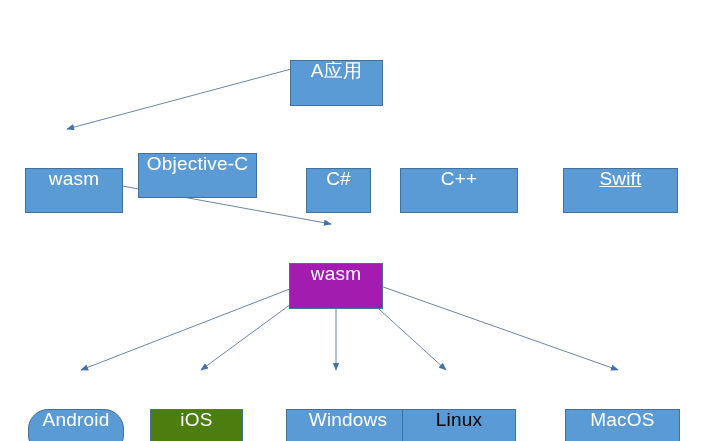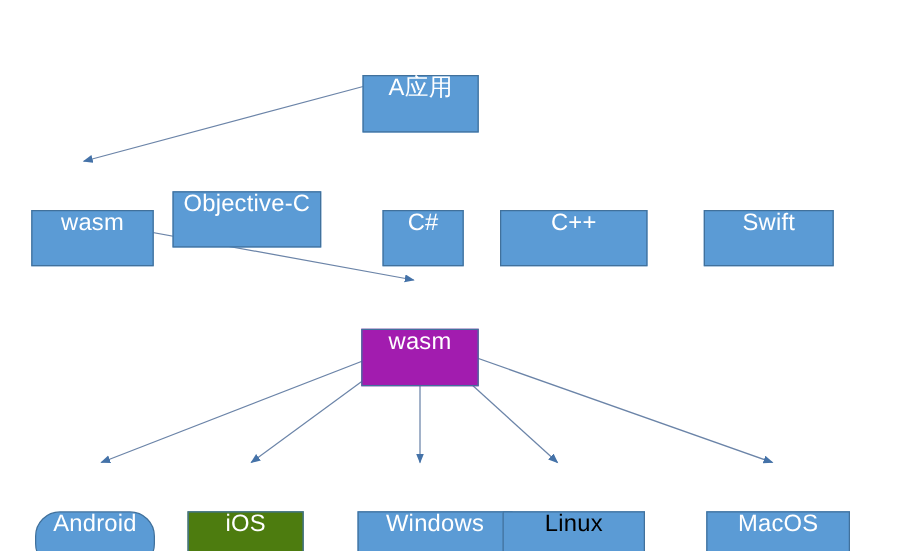--- a/index.html
+++ b/index.html
@@ -79,21 +79,21 @@
       </div>
       <div class="node" style="left: 138px; top: 115px; width: 119px; height: 45px; background: rgb(91, 155, 213); border-color: rgb(65, 113, 156); color: rgb(255, 255, 255); font-size: 19px;">
         <span class="node-label">Objective-C</span>
       </div>
       <div class="node" style="left: 306px; top: 130px; width: 65px; height: 45px; background: rgb(91, 155, 213); border-color: rgb(65, 113, 156); color: rgb(255, 255, 255); font-size: 19px;">
         <span class="node-label">C#</span>
       </div>
       <div class="node" style="left: 400px; top: 130px; width: 118px; height: 45px; background: rgb(91, 155, 213); border-color: rgb(65, 113, 156); color: rgb(255, 255, 255); font-size: 19px;">
         <span class="node-label">C++</span>
       </div>
-      <div class="node" style="left: 563px; top: 130px; width: 104px; height: 45px; background: rgb(91, 155, 213); border-color: rgb(65, 113, 156); color: rgb(255, 255, 255); font-size: 19px;">
+      <div class="node" style="left: 563px; top: 130px; width: 115px; height: 45px; background: rgb(91, 155, 213); border-color: rgb(65, 113, 156); color: rgb(255, 255, 255); font-size: 19px; text-decoration: underline;">
         <span class="node-label">Swift</span>
       </div>
       <div class="node" style="left: 289px; top: 225px; width: 94px; height: 46px; background: #a21caf; border-color: rgb(65, 113, 156); color: rgb(255, 255, 255); font-size: 19px;">
         <span class="node-label">wasm</span>
       </div>
       <div class="node" style="left: 28px; top: 371px; width: 96px; height: 46px; background: rgb(91, 155, 213); border-color: rgb(65, 113, 156); color: rgb(255, 255, 255); font-size: 19px; border-radius: 20px;">
         <span class="node-label">Android</span>
       </div>
       <div class="node" style="left: 150px; top: 371px; width: 93px; height: 46px; background: #4d7c0f; border-color: rgb(65, 113, 156); color: rgb(255, 255, 255); font-size: 19px;">
         <span class="node-label">iOS</span>

